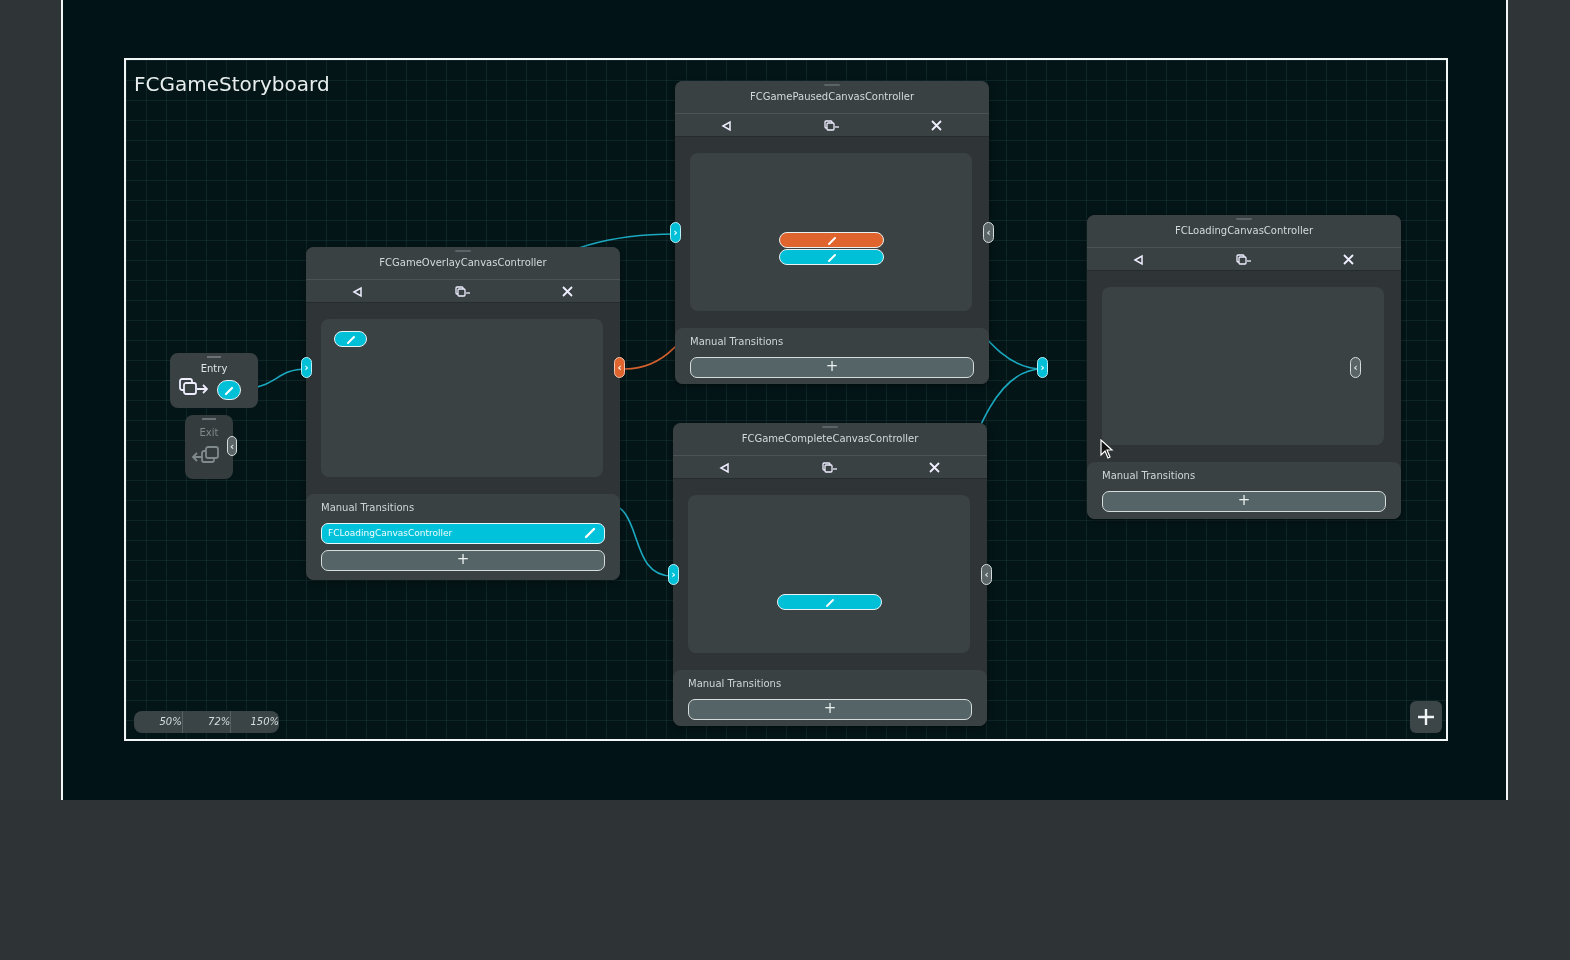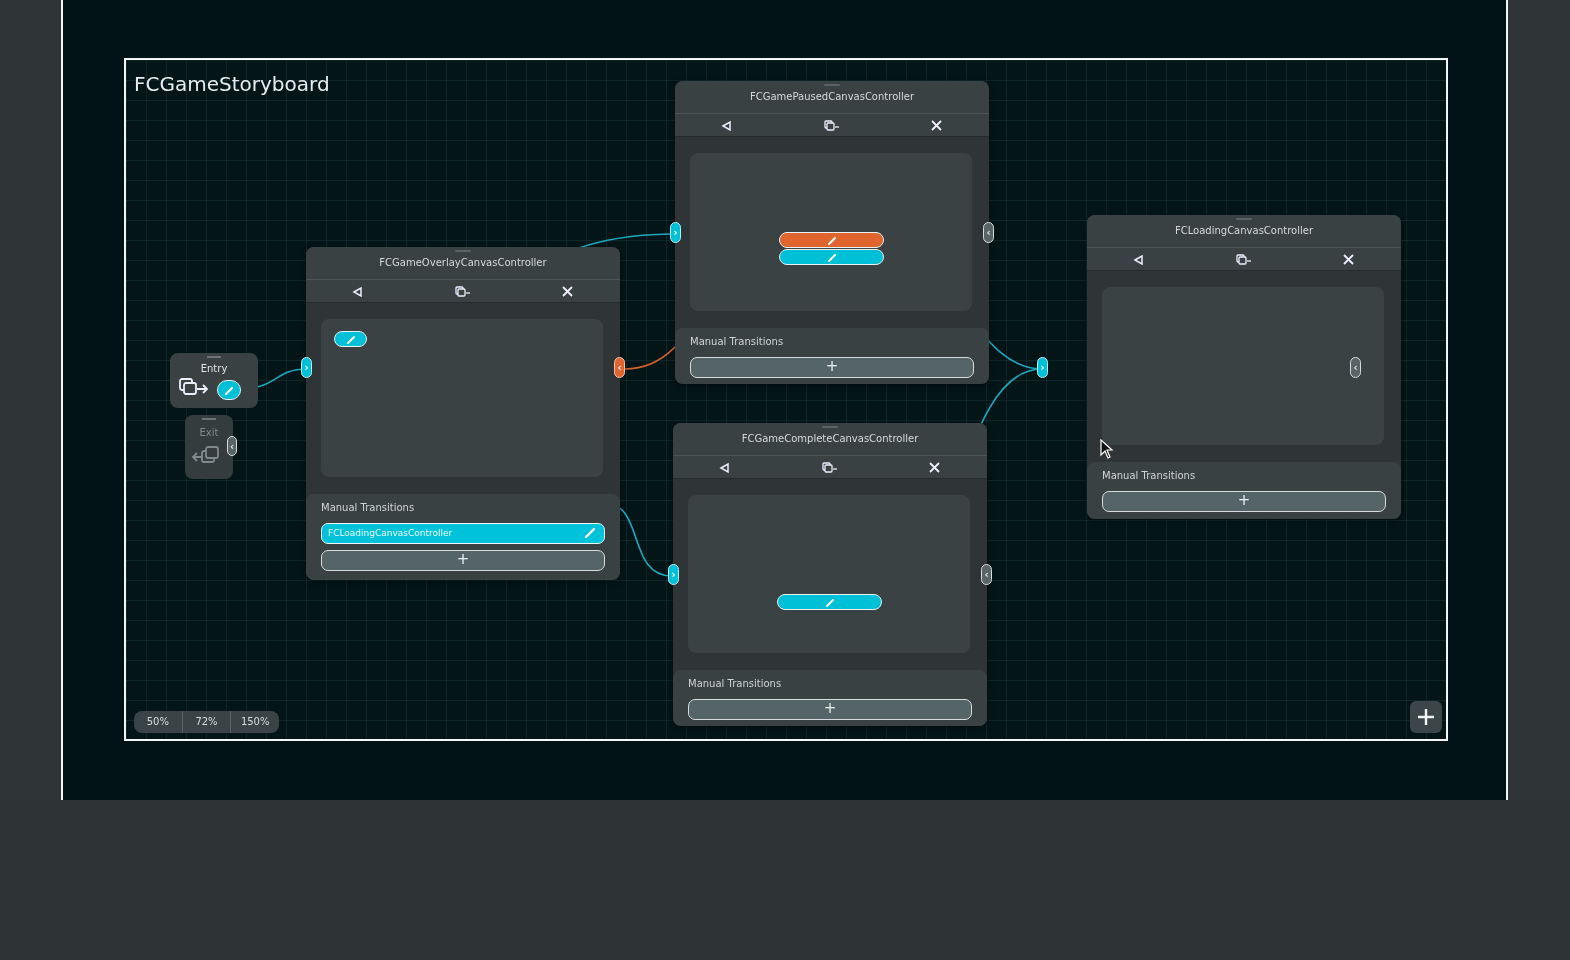--- a/index.html
+++ b/index.html
@@ -43,21 +43,21 @@
   .port.out { background: #5a6467; color: #e0e6e6; }
   .port.out-orange { background: #e0642e; border-color: #f3c2ac; }
 
   .entry { position: absolute; left: 44px; top: 293px; width: 88px; height: 55px; background: #3a4143; border-radius: 8px; }
   .exit { position: absolute; left: 59px; top: 355px; width: 48px; height: 64px; background: #353c3e; border-radius: 8px; }
   .mini-grip { position: absolute; top: 3px; left: 50%; width: 14px; height: 2px; margin-left: -7px; background: #6a7275; }
   .entry-label { position: absolute; top: 10px; left: 0; right: 0; text-align: center; color: #dfe5e5; font-size: 10px; }
   .exit-label { position: absolute; top: 12px; left: 0; right: 0; text-align: center; color: #80898b; font-size: 10px; }
 
   .zoom-bar { position: absolute; left: 8px; top: 651px; height: 22px; width: 145px; background: #3a4447; border-radius: 8px; display: flex; }
-  .zoom-btn { flex: 1; color: #d6dddd; font-size: 10px; text-align: center; line-height: 22px; border-right: 1px solid #556063; }
+  .zoom-btn { flex: 1; color: #d6dddd; font-size: 10px; text-align: right; line-height: 22px; border-right: 1px solid #556063; font-style: italic; }
   .zoom-btn:last-child { border-right: none; }
   .add-node-btn { position: absolute; right: 4px; top: 641px; width: 32px; height: 32px; background: #3c4649; border-radius: 6px; }
 
   .banner { position: absolute; left: 0; top: 800px; width: 1570px; height: 160px; background: #00c6d7; display: flex; align-items: center; justify-content: center; }
   .banner-text { color: #eefbfd; font-family: "DejaVu Sans", sans-serif; font-weight: bold; font-size: 34px; letter-spacing: 12.5px; padding-left: 12px; }
 </style>
 </head>
 <body>
 
 <div class="root">

